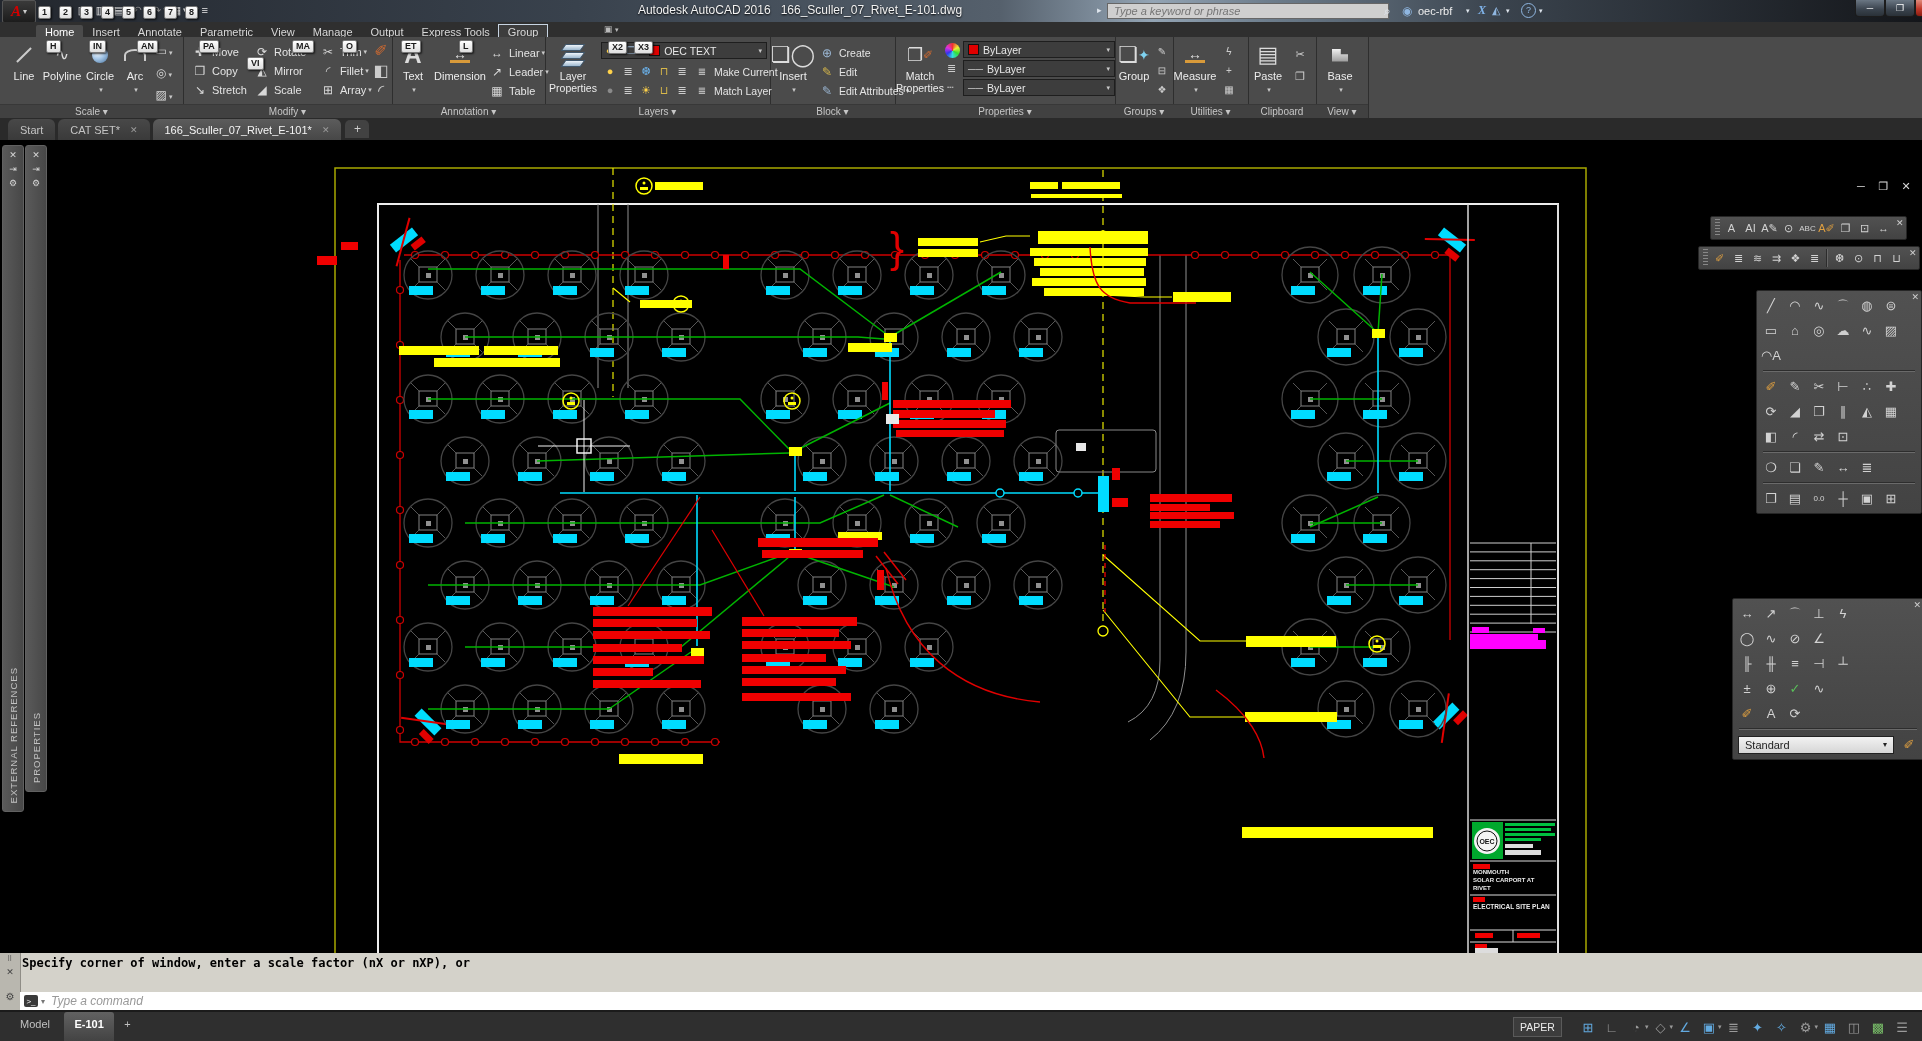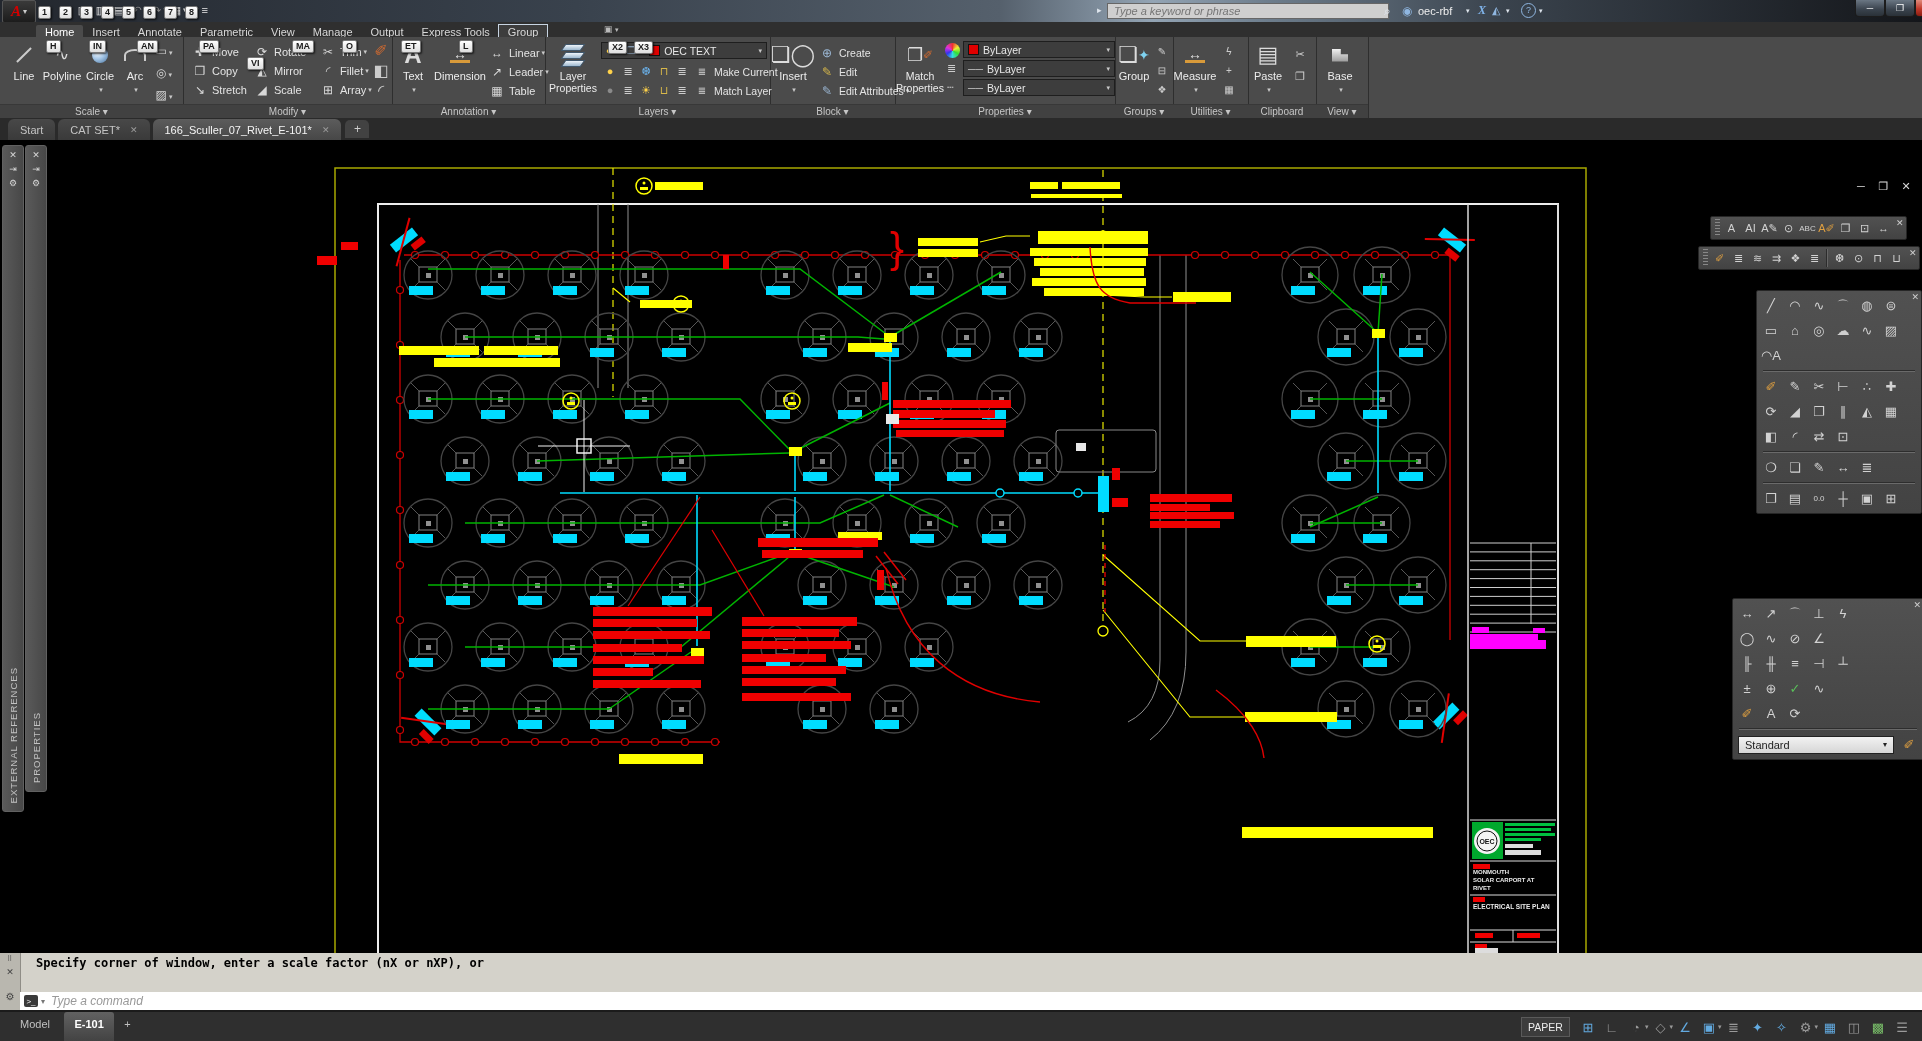--- a/index.html
+++ b/index.html
@@ -86,21 +86,21 @@
     display:flex;flex-direction:column;align-items:center;color:#444;}
   #cmdinput{left:20px;top:992px;width:1902px;height:18px;background:#fff;display:flex;align-items:center;}
   #cibadge{width:14px;height:12px;background:#3a3a3a;color:#fff;font-size:8px;display:flex;align-items:center;
     justify-content:center;margin-left:4px;border-radius:2px;}
   
   #statusbar{left:0;top:1010px;width:1922px;height:31px;background:#2f2f2f;border-top:2px solid #1b1b1b;}
   .ltab{display:inline-block;padding:6px 10px 0 10px;height:25px;color:#c0c0c0;font-size:11px;}
   .ltab.active{background:linear-gradient(#616161,#414141);color:#fff;font-weight:bold;border-radius:3px 3px 0 0;}
   .sic{width:24px;height:26px;display:flex;align-items:center;justify-content:center;font-size:13px;color:#9a9a9a;}
   .sic.blue{color:#62aae0;} .sic.green{color:#7ac06a;}
-  #paperbtn{padding:3px 6px;border:1px solid #5a5a5a;background:#3c3c3c;color:#ededed;font-size:10.5px;margin-right:6px;}
+  #paperbtn{padding:3px 6px;border:1px solid #5a5a5a;background:#3c3c3c;color:#ededed;font-size:10.5px;margin-right:14px;}
   .sarr{font-size:7px;color:#9a9a9a;margin-left:-3px;}
 </style>
 </head>
 <body>
 
 <div id="titlebar" class="ab">
   <div id="applogo" class="ab">A<span style="font:8px 'Liberation Sans';color:#ccc;margin-left:2px">▾</span></div>
   <div id="qat" class="ab fx" style="left:38px;top:2px;">
       <span class="qati">▯</span>
       <span class="qati">▱</span>
@@ -108,20 +108,23 @@
       <span class="qati">▥</span>
       <span class="qati">▤</span>
       <span class="qati dim">↶</span>
       <span class="qarr">▾</span>
       <span class="qati dim">↷</span>
       <span class="qarr">▾</span>
       <span class="qati">▦</span>
       <span class="qarr">▾</span>
       <span class="qati" style="width: 28px;">▾ ≡</span>
     </div>
+  <div id="title-text" class="ab">
+    <span>Autodesk AutoCAD 2016</span>&nbsp;&nbsp;&nbsp;<span>166_Sculler_07_Rivet_E-101.dwg</span>
+  </div>
   <span class="ab icico" style="left:1097px;top:5px;font-size:9px">▸</span>
   <input id="ic-search" class="ab" placeholder="Type a keyword or phrase" style="">
   <span class="ab icico" style="left:1384px;top:4px">⌕</span>
   <span class="ab icico" style="left:1402px;top:4px;color:#8fb6e0">◉</span>
   <span class="ab" style="left:1418px;top:5px;color:#eee;font-size:11px">oec-rbf</span>
   <span class="ab icico" style="left:1466px;top:7px;font-size:7px">▾</span>
   <span class="ab" style="left:1478px;top:3px;color:#7fb2e8;font:bold italic 12px 'Liberation Serif'">X</span>
   <span class="ab" style="left:1492px;top:4px;color:#8fb6e0;font-size:11px">◭</span>
   <span class="ab icico" style="left:1506px;top:7px;font-size:7px">▾</span>
   <span class="ab" style="left:1521px;top:3px;width:13px;height:13px;border:1px solid #8fb6e0;border-radius:50%;color:#8fb6e0;font-size:9px;text-align:center;line-height:13px">?</span>
@@ -1576,21 +1579,21 @@
         <span style="flex: 1 1 0%; background: linear-gradient(rgb(242, 242, 242), rgb(214, 214, 214)); color: rgb(34, 34, 34); font-size: 11px; height: 16px; display: flex; align-items: center; padding: 0px 6px; border: 1px solid rgb(34, 34, 34); margin: 0px 3px;">
           <span style="flex: 1 1 0%;">Standard</span>
           <span style="font-size: 8px;">▾</span>
         </span>
         <span class="pcell" style="color: rgb(224, 160, 64);">✐</span>
       </div>
     </div>
 </div>
 
 <div id="cmdhist" class="ab">
-  <div style="padding:3px 0 0 36px">Specify corner of window, enter a scale factor (nX or nXP), or</div>
+  <div style="padding:3px 0 0 22px">Specify corner of window, enter a scale factor (nX or nXP), or</div>
 </div>
 <div id="cmdgutter" class="ab">
   <span style="font-size:7px;letter-spacing:1px;margin-top:2px">⠿</span>
   <span style="font-size:9px;margin-top:4px">✕</span>
   <span style="font-size:10px;margin-top:14px">⚙</span>
 </div>
 <div id="cmdinput" class="ab">
   <span id="cibadge">&gt;_</span>
   <span style="color:#777;font-size:8px;margin:0 6px 0 3px">▾</span>
   <span style="color:#999;font:italic 12px 'Liberation Sans'">Type a command</span>

